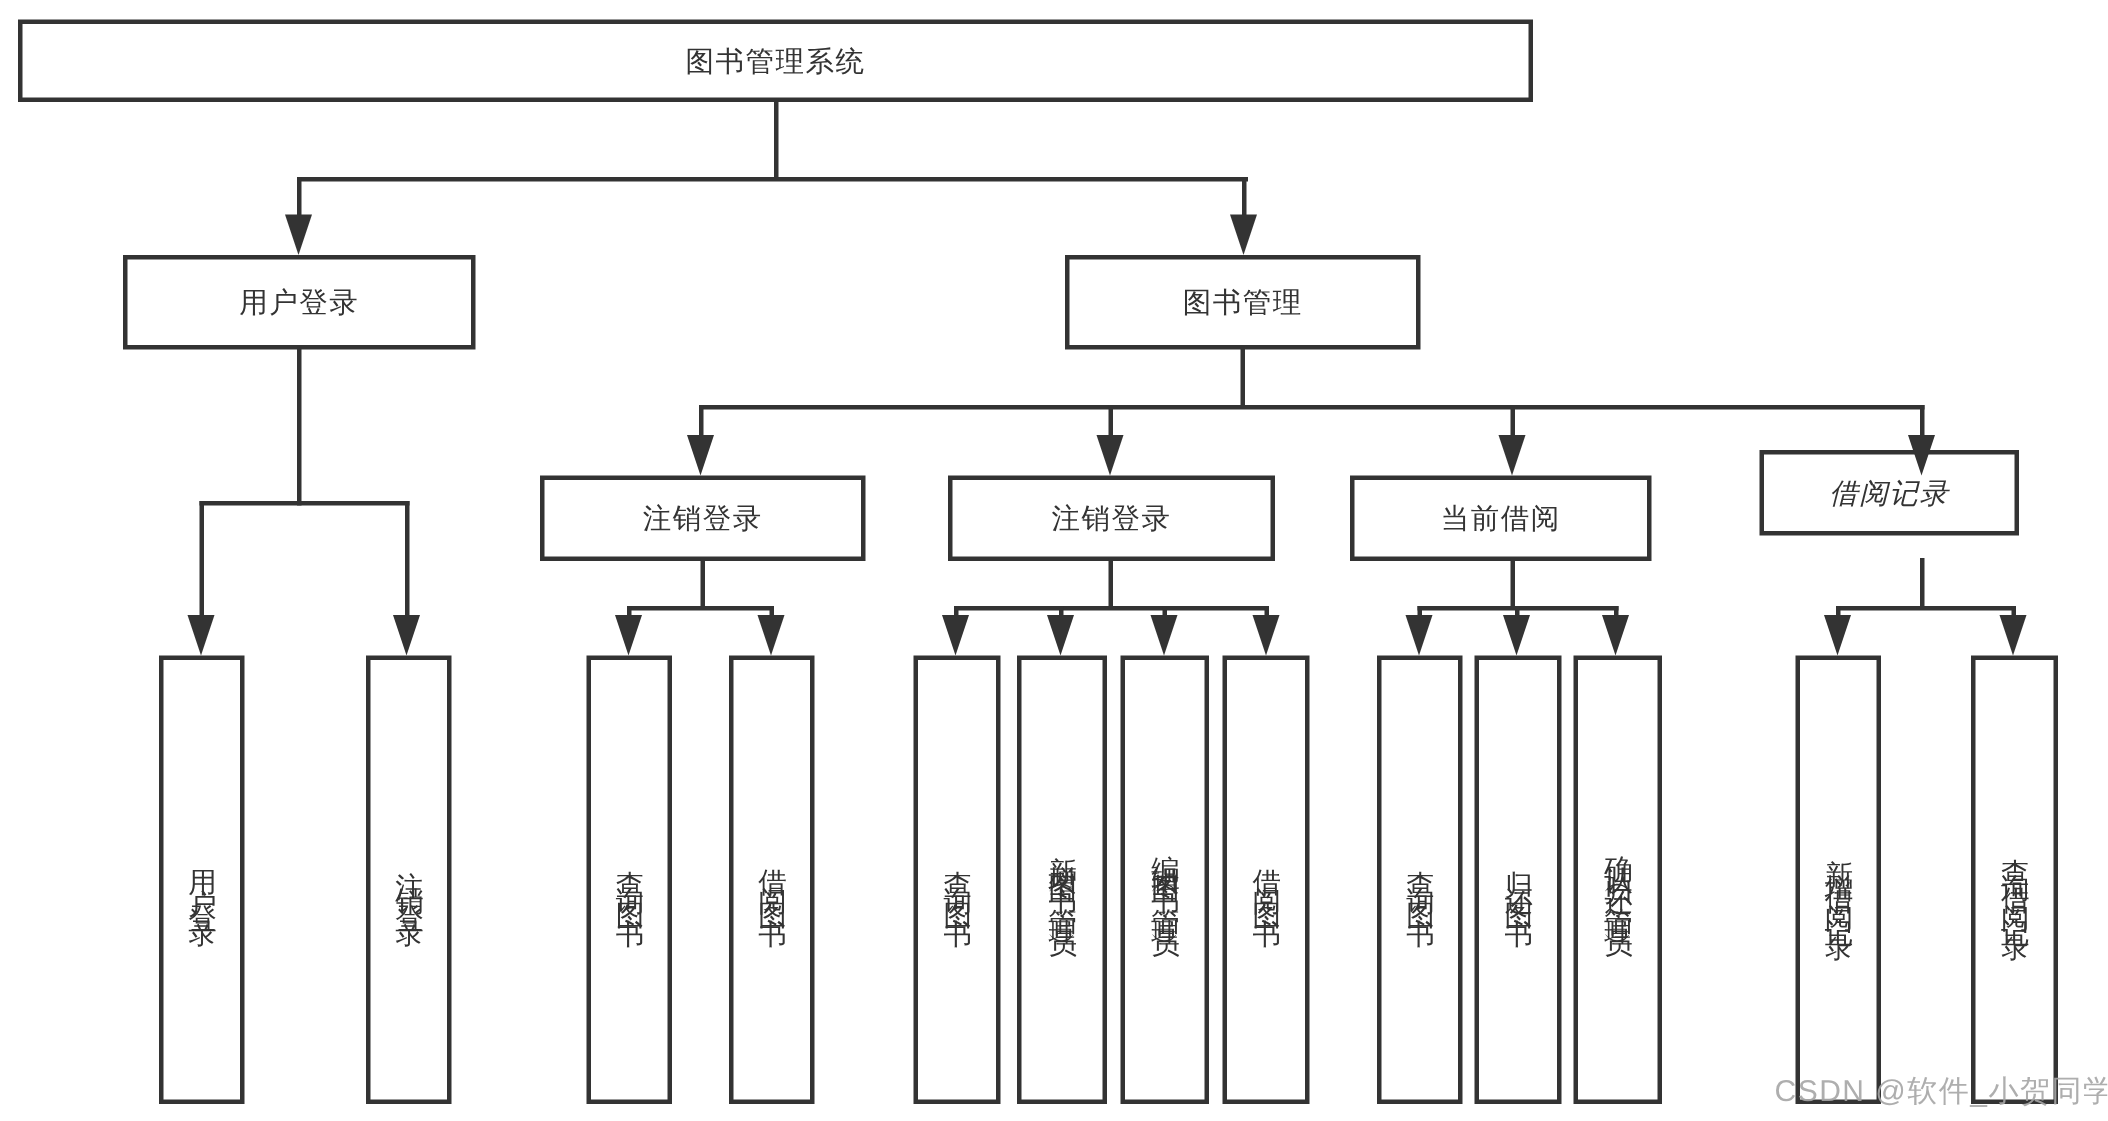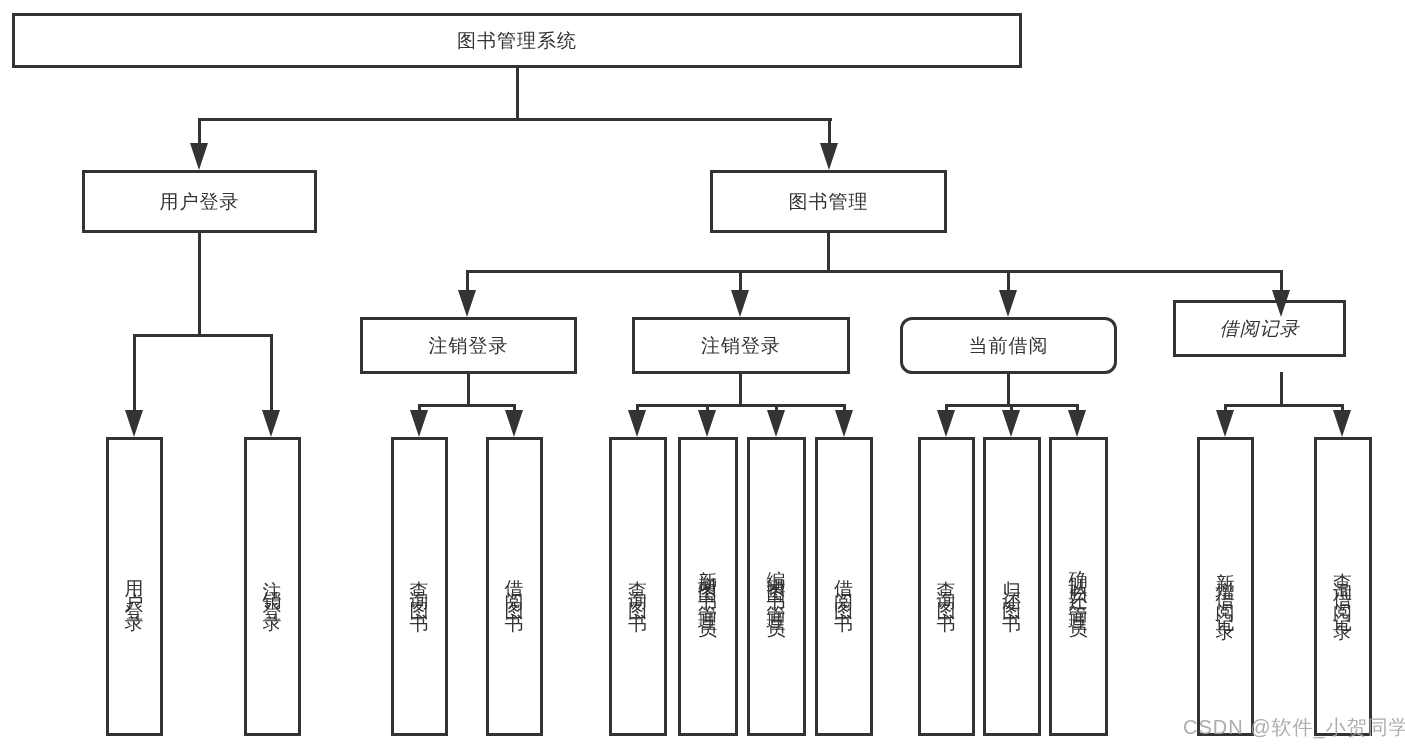--- a/index.html
+++ b/index.html
@@ -61,21 +61,21 @@
   <div class="box" style="left:710px;top:170px;width:237px;height:63px;">
     <span class="hlabel">图书管理</span>
   </div>
 
   <div class="box" style="left:360px;top:317px;width:217px;height:57px;">
     <span class="hlabel">注销登录</span>
   </div>
   <div class="box" style="left:632px;top:317px;width:218px;height:57px;">
     <span class="hlabel">注销登录</span>
   </div>
-  <div class="box" style="left:900px;top:317px;width:217px;height:57px;border-radius:12px;">
+  <div class="box" style="left:900px;top:317px;width:201px;height:57px;">
     <span class="hlabel">当前借阅</span>
   </div>
   <div class="box" style="left:1173px;top:300px;width:173px;height:57px;font-style:italic;">
     <span class="hlabel">借阅记录</span>
   </div>
 
   <div class="box" style="left:106px;top:437px;width:57px;height:299px;">
     <span class="v">用户登录</span>
   </div>
   <div class="box" style="left:244px;top:437px;width:57px;height:299px;">

